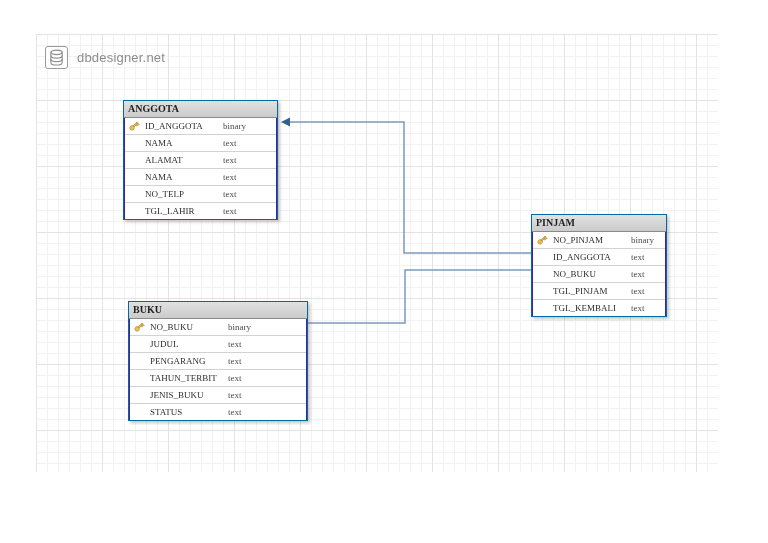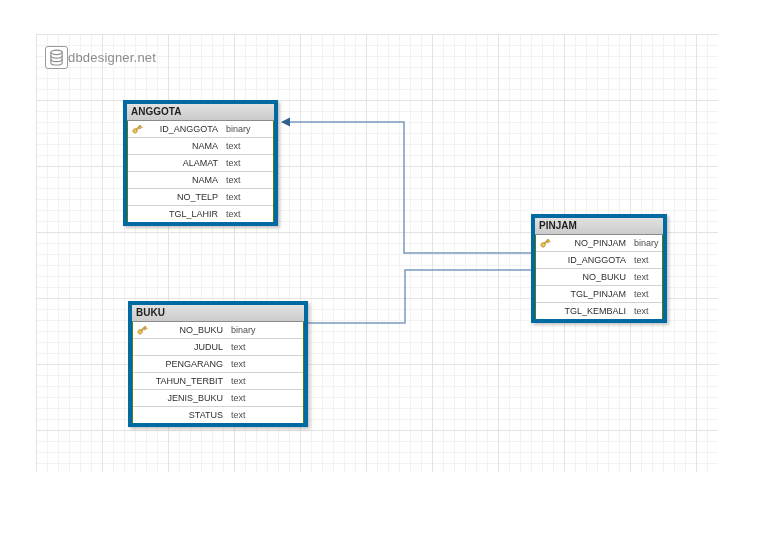--- a/index.html
+++ b/index.html
@@ -17,40 +17,41 @@
       linear-gradient(to bottom,#f2f2f2 1px,transparent 1px);
     background-size:66px 66px,66px 66px,11px 11px,11px 11px;
   }
   .logo{
     position:absolute;left:45px;top:46px;display:flex;align-items:center;cursor:pointer;
   }
   .logo-box{
     width:23px;height:23px;border:1px solid #9a9a9a;border-radius:3px;background:#fff;
     display:flex;align-items:center;justify-content:center;box-sizing:border-box;
   }
-  .logo-text{font-size:13px;color:#8c8c8c;letter-spacing:0.2px;}
+  .logo-text{margin-left:9px;font-size:13px;color:#8c8c8c;letter-spacing:0.2px;}
   #conn-svg{position:absolute;left:0;top:0;width:768px;height:543px;pointer-events:none;}
   .db-table{
-    position:absolute;background:#4d7c0f;border:4px solid #0369a1;box-sizing:border-box;
+    position:absolute;background:#4c1d95;border:1px solid #0369a1;box-sizing:border-box;
     box-shadow:2px 2px 3px rgba(90,90,90,0.35);
+    font-family:Liberation Serif, serif;
   }
   .db-header{
     height:16px;line-height:16px;padding:0 4px;
     background:linear-gradient(#e1e1e1,#cbcbcb);
     border-bottom:1px solid #8a8a8a;
     font-size:10px;font-weight:bold;color:#1f1f1f;
   }
   .db-row{
     display:flex;align-items:center;height:16px;margin:0 1px;
     border-bottom:1px solid #d2d2d2;font-size:9px;color:#2e2e2e;
     background:#fff;
   }
   .db-row.last{border-bottom:none;}
   .icon-cell{width:17px;padding-left:3px;display:flex;align-items:center;}
-  .fname{width:70px;white-space:nowrap;overflow:hidden;text-align:right;}
+  .fname{width:70px;white-space:nowrap;overflow:hidden;}
   .ftype{color:#4d4d4d;white-space:nowrap;padding-left:8px;}
 </style>
 </head>
 <body>
 
 <div class="screen">
   <div class="grid"></div>
 
   <div class="logo">
     <span class="logo-box">

